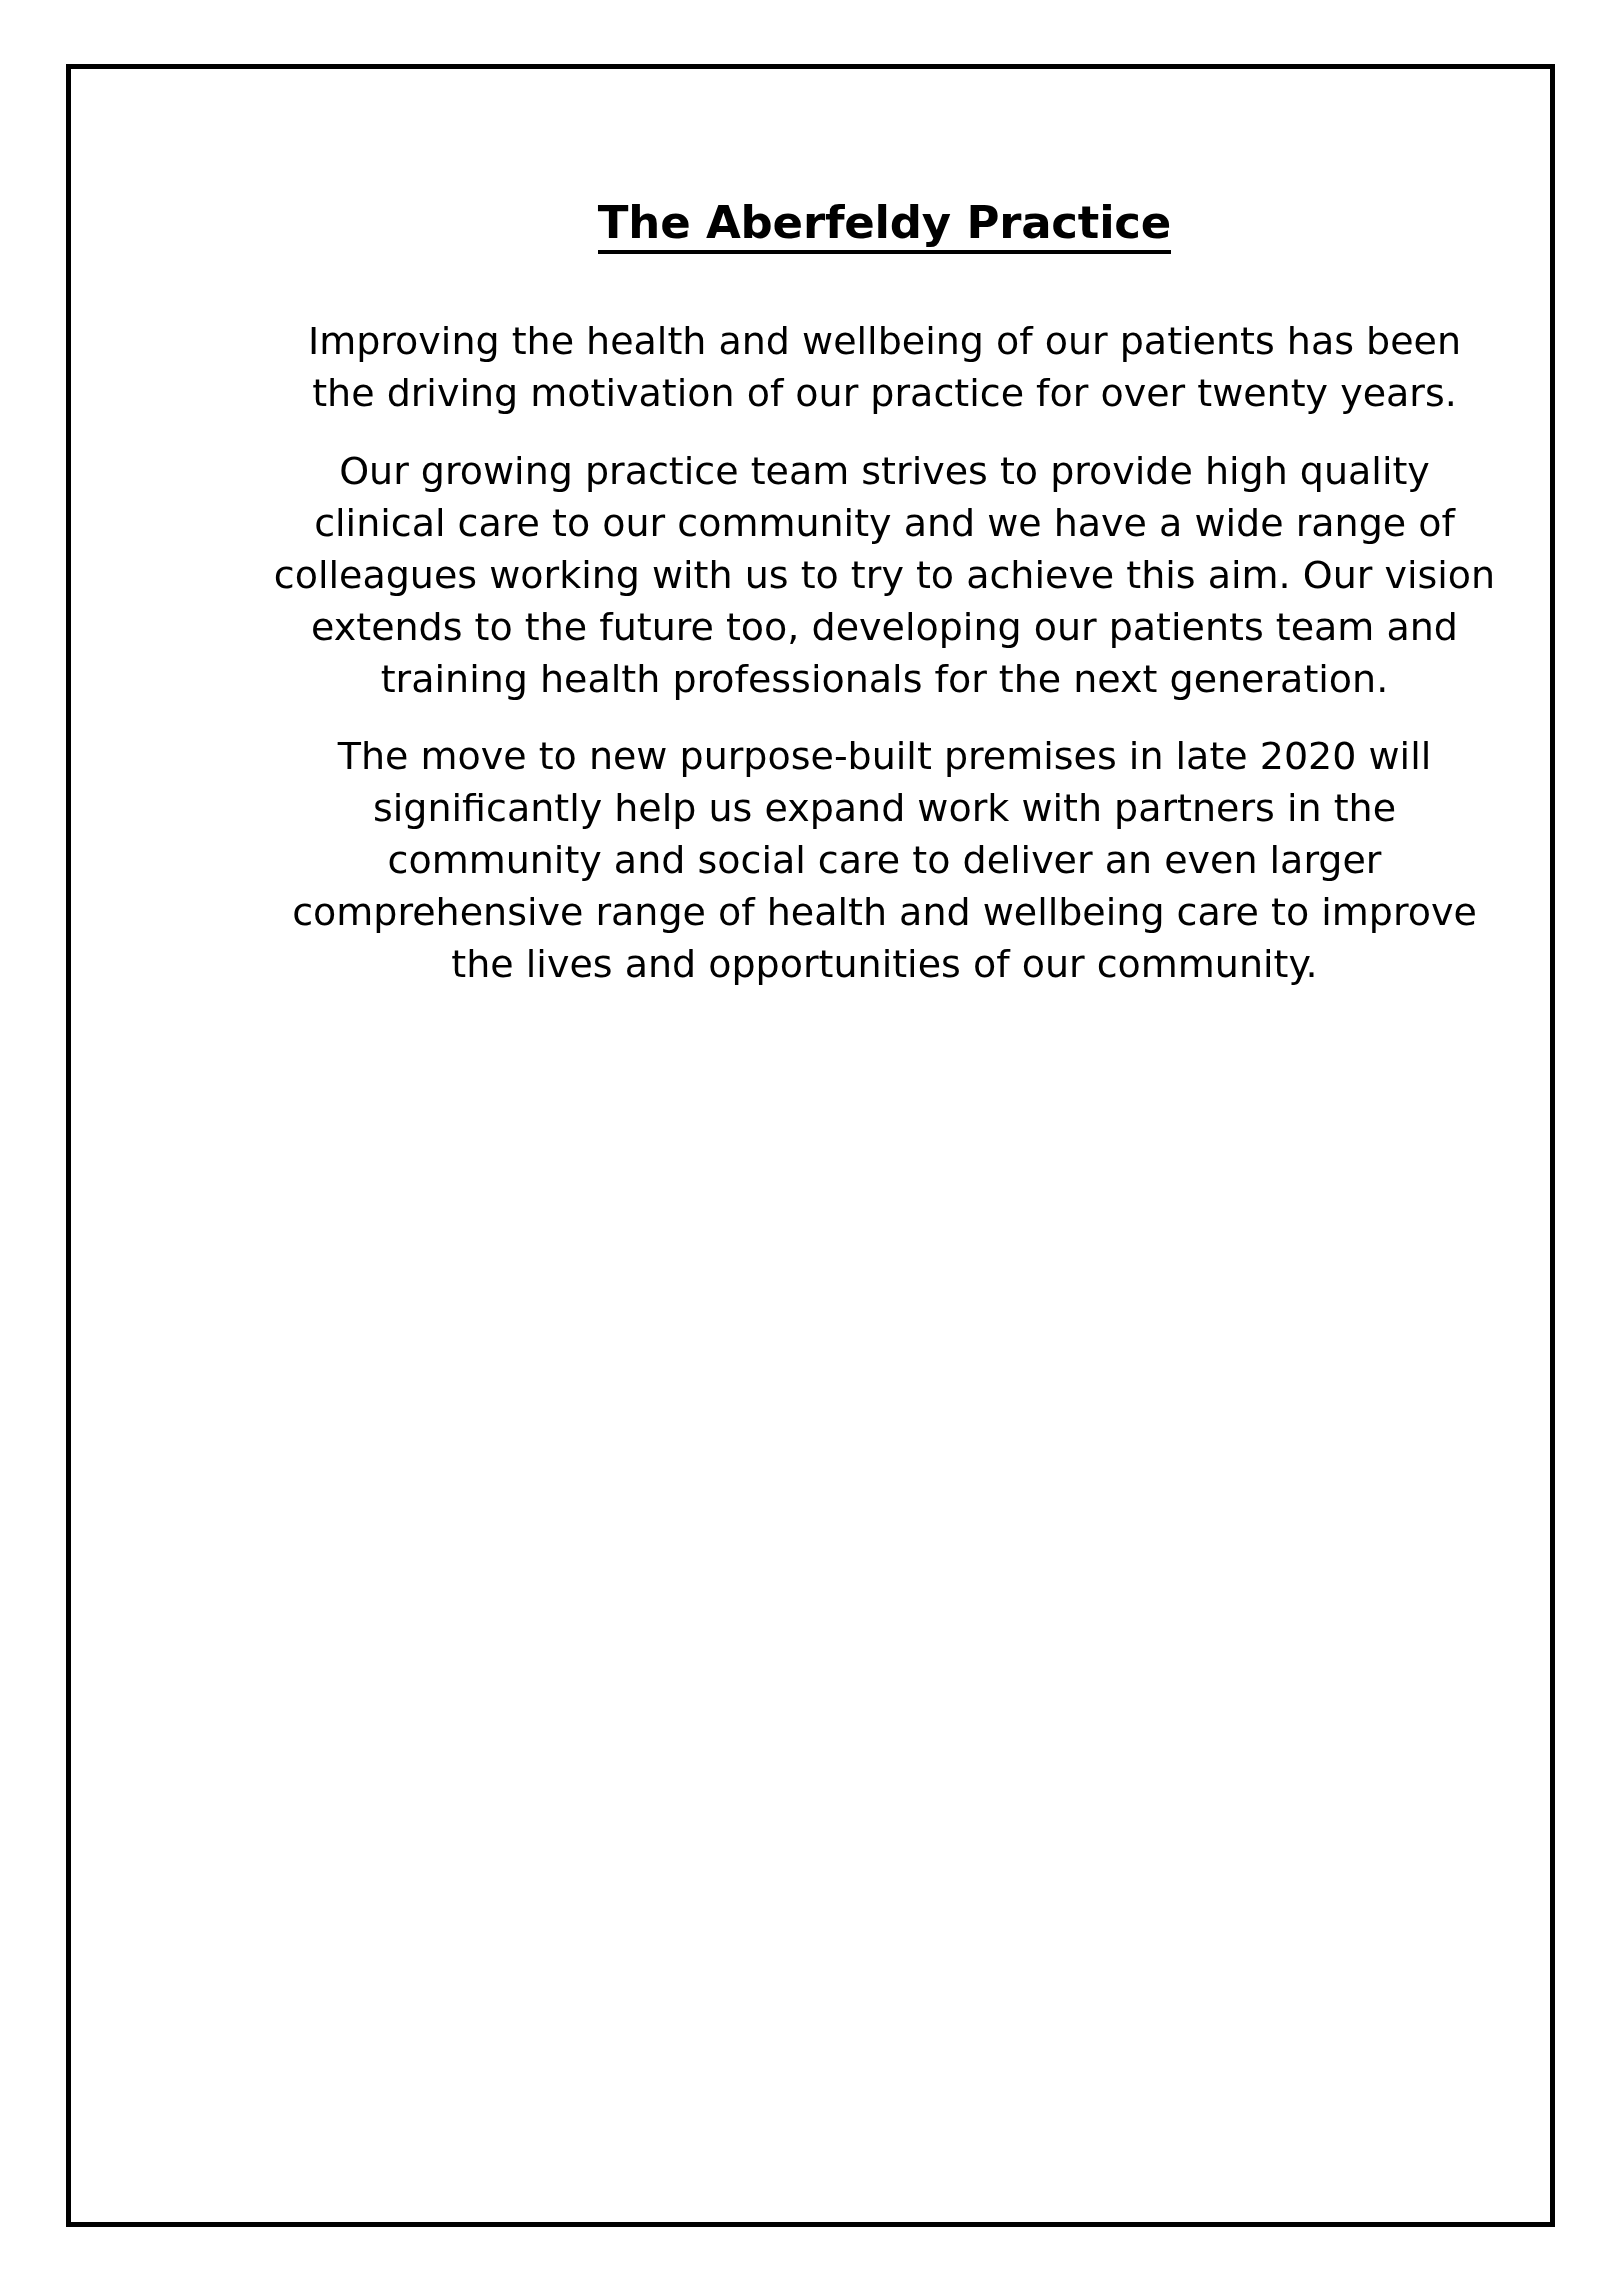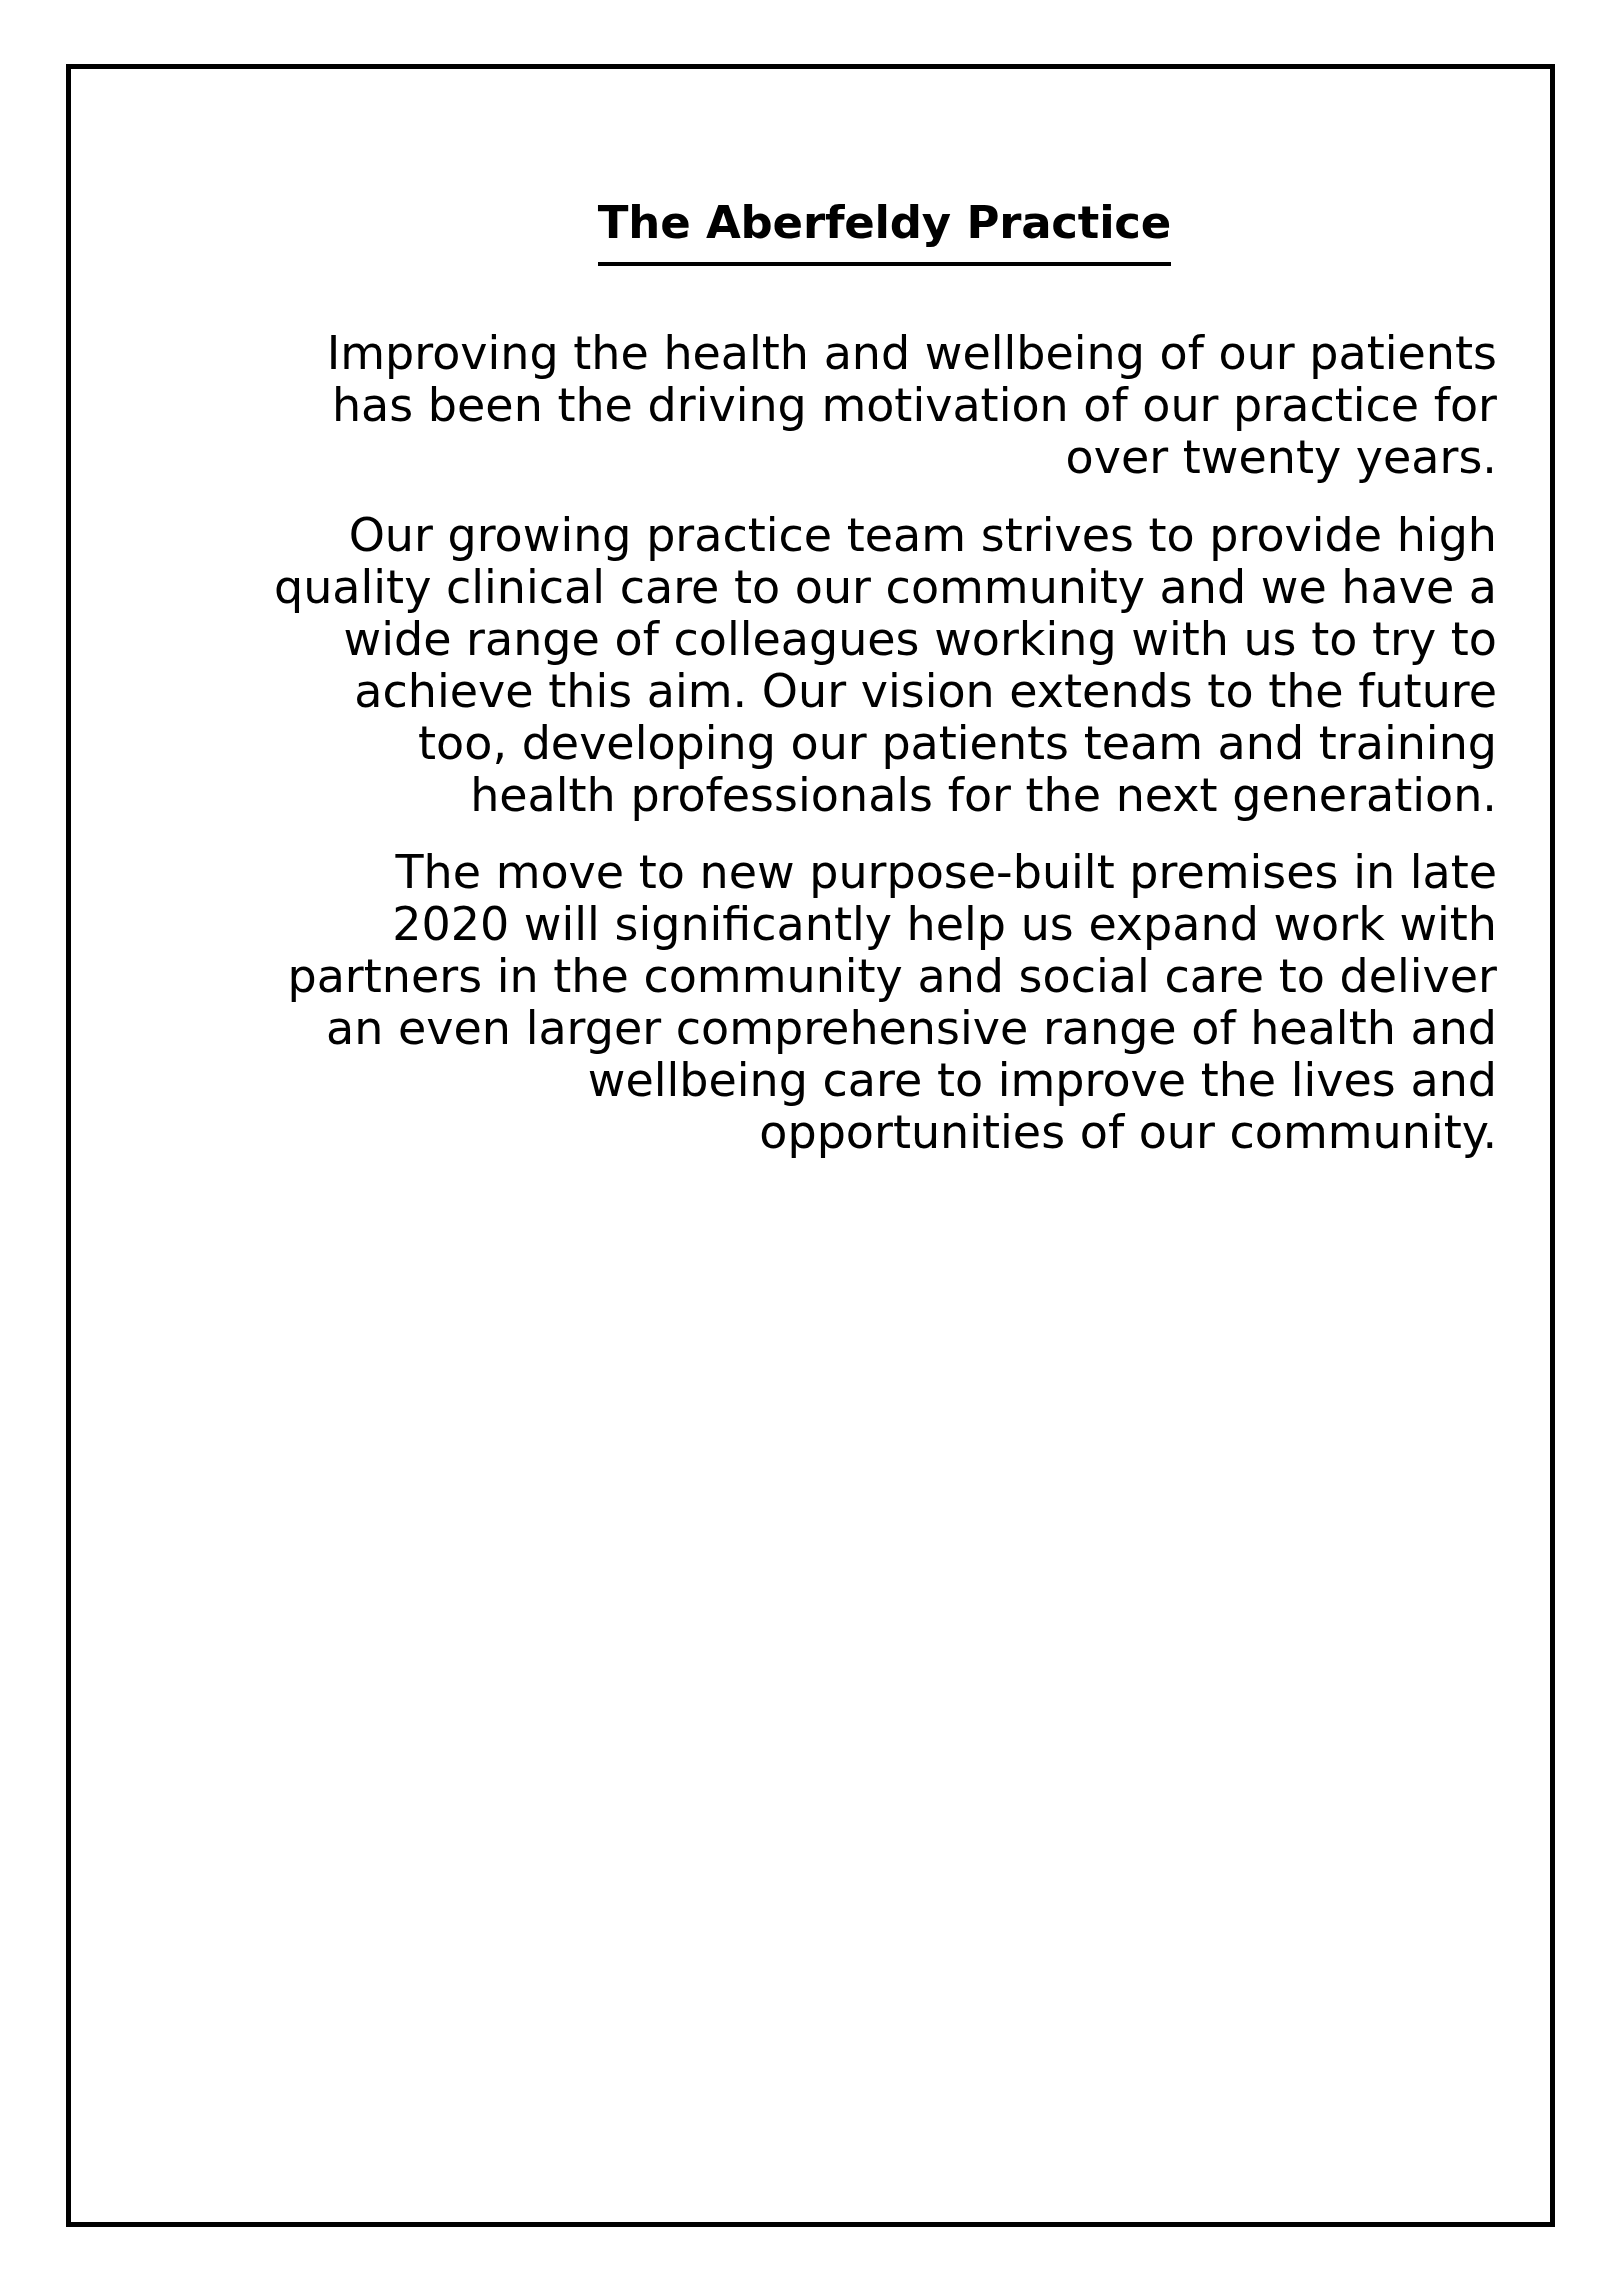--- a/index.html
+++ b/index.html
@@ -53,34 +53,34 @@
     padding: 0;
   }
 
   .doc-title .title-line {
     display: block;
   }
 
   .doc-title .title-line .u {
     display: inline-block;
     border-bottom: 4.9px solid #000000;
-    padding-bottom: 13px;
+    padding-bottom: 1px;
     line-height: 53px;
   }
 
   
   .body-block {
     margin-top: 61px;
   }
 
   .body-par {
-    font-size: 46px;
+    font-size: 38px;
     line-height: 52px;
     font-weight: normal;
-    text-align: right;
+    text-align: center;
     margin: 0 0 25.5px 0;
     padding: 0;
     color: #000000;
     -webkit-font-smoothing: antialiased;
   }
 
   .body-par:last-child {
     margin-bottom: 0;
   }
 </style>

